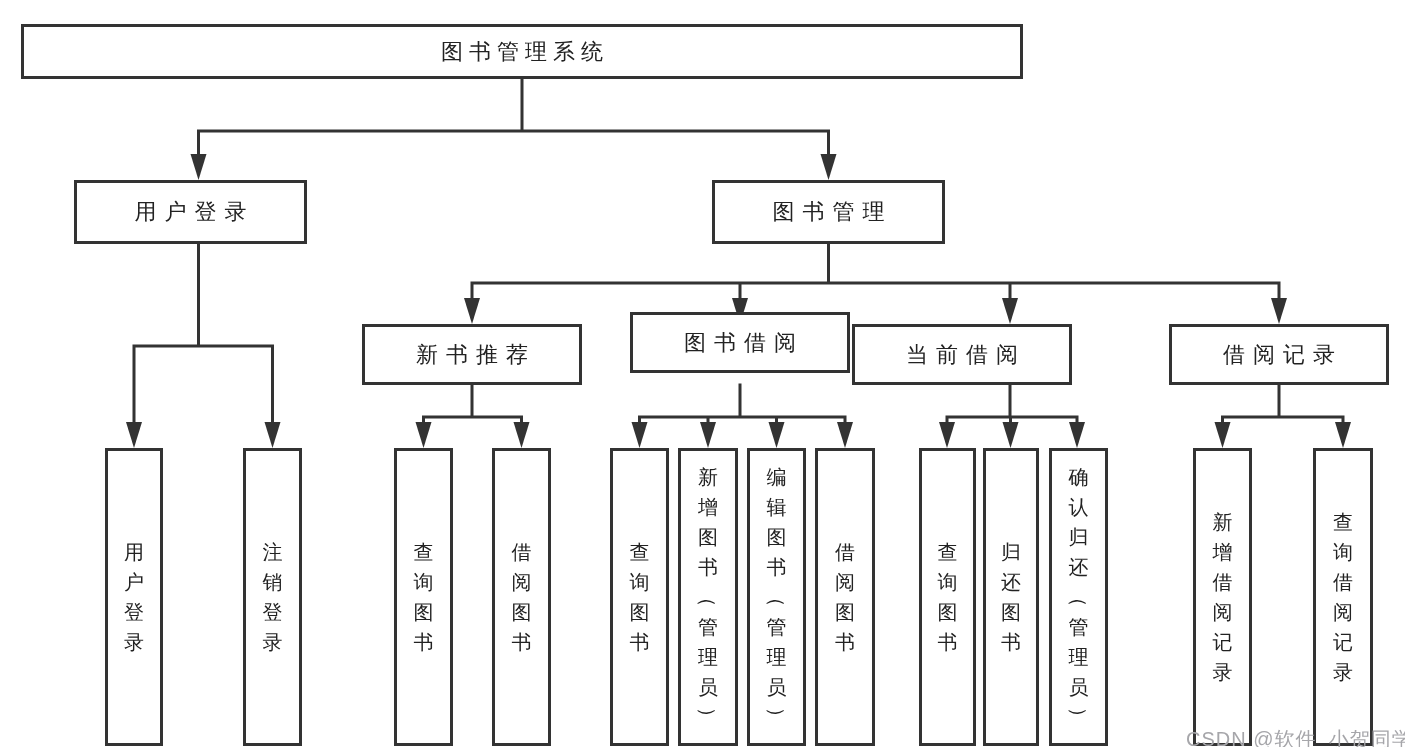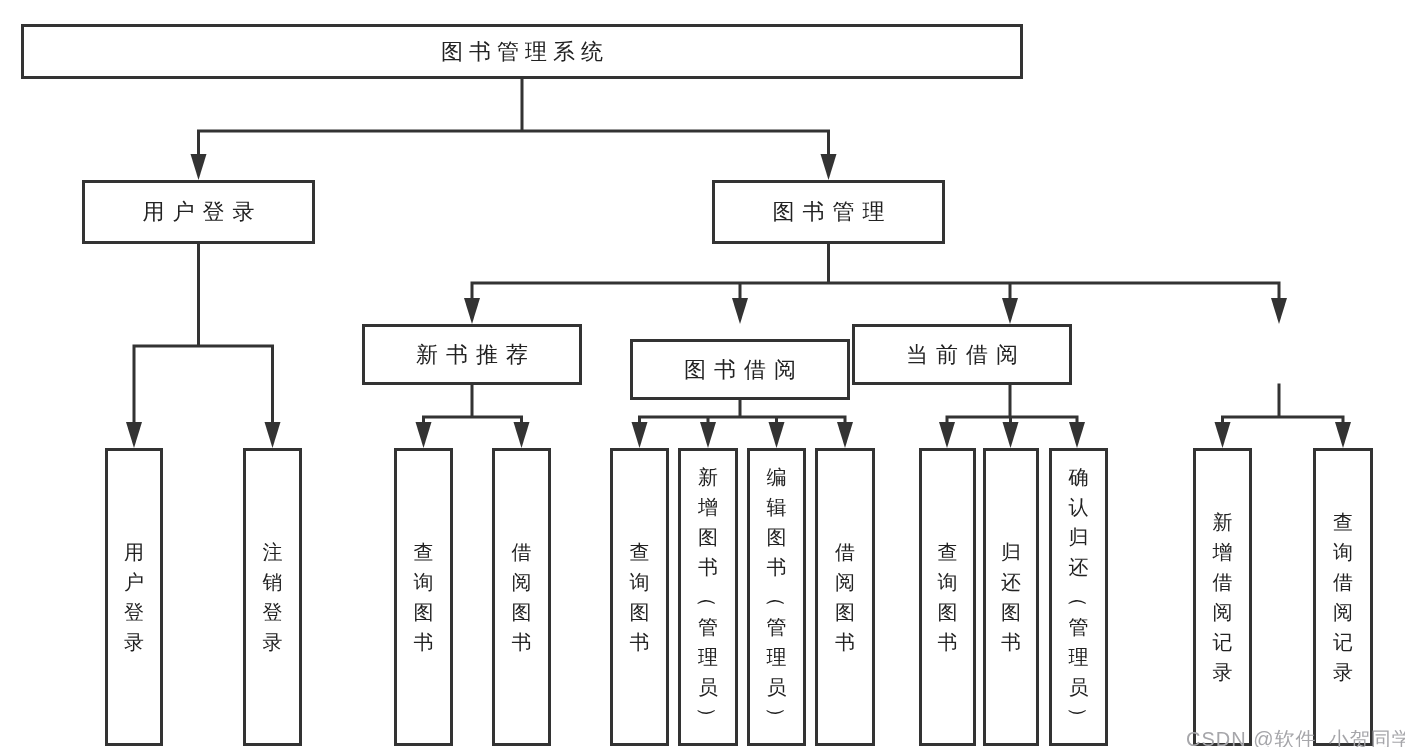--- a/index.html
+++ b/index.html
@@ -83,35 +83,38 @@
       <polygon points="1069,411 1085,411 1077,437"></polygon>
       <polygon points="1214.5,411 1230.5,411 1222.5,437"></polygon>
       <polygon points="1335,411 1351,411 1343,437"></polygon>
     </g>
   </svg>
 
   <div class="hnode root" style="left:21px;top:13px;width:1002px;height:55px">
     <span class="hlabel">图书管理系统</span>
   </div>
 
-  <div class="hnode" style="left:82px;top:169px;width:233px;height:64px">
+  <div class="hnode" style="left:74px;top:169px;width:233px;height:64px">
     <span class="hlabel">用户登录</span>
   </div>
   <div class="hnode" style="left:362px;top:313px;width:220px;height:61px">
     <span class="hlabel">新书推荐</span>
   </div>
 
   <div class="hnode" style="left:712px;top:169px;width:233px;height:64px">
     <span class="hlabel">图书管理</span>
   </div>
-  <div class="hnode" style="left:630px;top:328px;width:220px;height:61px">
+  <div class="hnode" style="left:630px;top:301px;width:220px;height:61px">
     <span class="hlabel">图书借阅</span>
   </div>
   <div class="hnode" style="left:852px;top:313px;width:220px;height:61px">
     <span class="hlabel">当前借阅</span>
+  </div>
+  <div class="hnode" style="left:1169px;top:313px;width:220px;height:61px">
+    <span class="hlabel">借阅记录</span>
   </div>
 
   <div class="vnode" style="left:105px;width:58px">
     <div class="vlabel">
         <span class="vc">用</span>
         <span class="vc">户</span>
         <span class="vc">登</span>
         <span class="vc">录</span>
       </div>
   </div>

